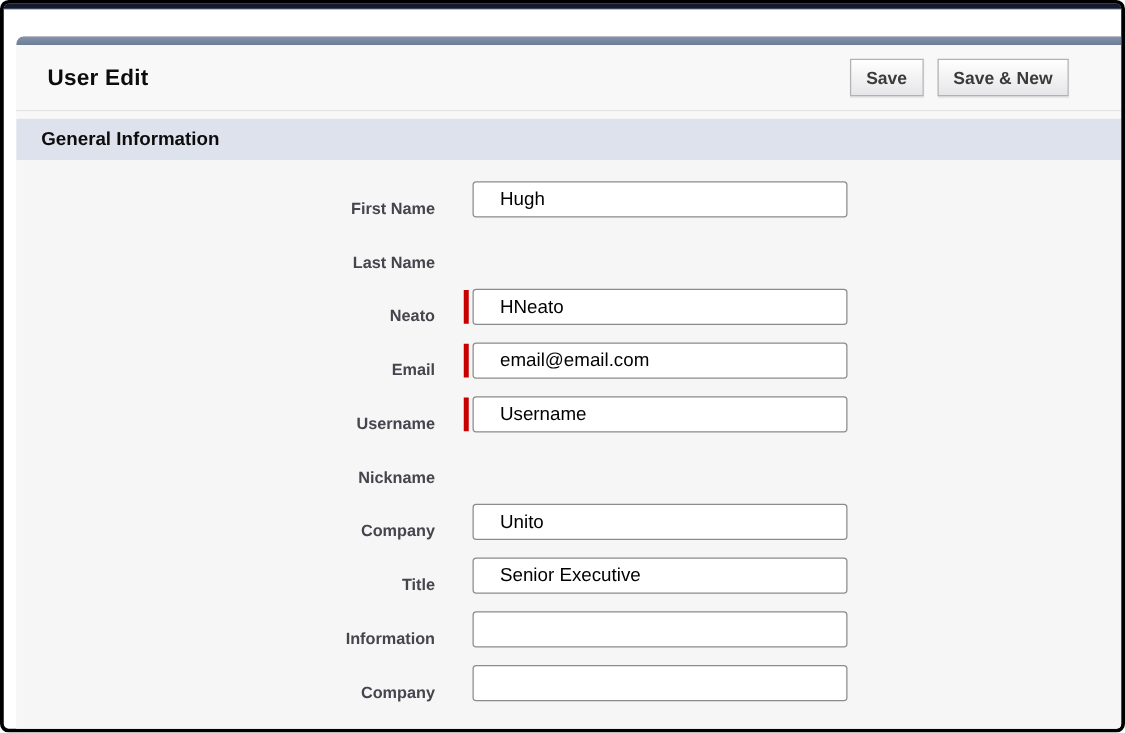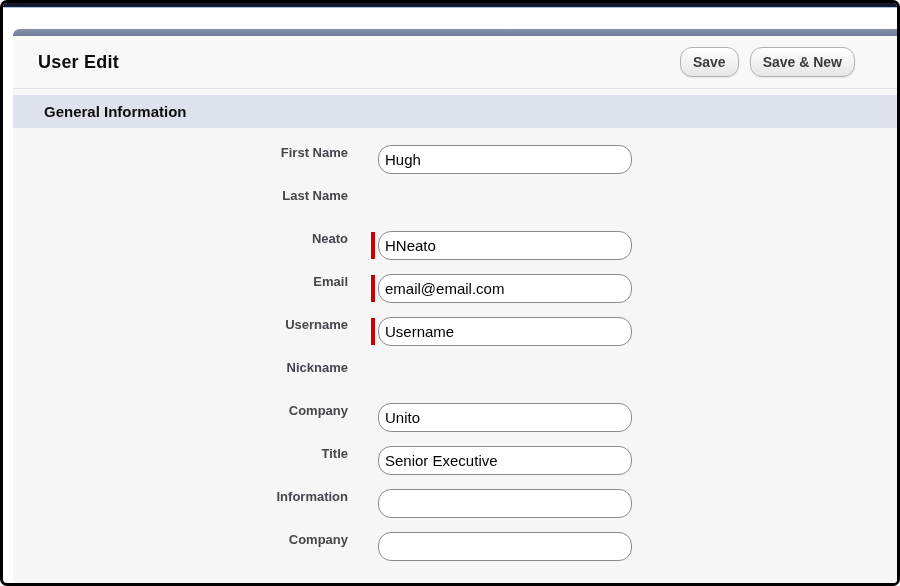--- a/index.html
+++ b/index.html
@@ -30,47 +30,47 @@
     display:flex; align-items:center; justify-content:space-between;
     padding:0 42px 0 25px;
   }
   .page-title { font-size:18px; font-weight:bold; color:#0d0d0d; letter-spacing:0.2px; }
   .btn-group { display:flex; gap:11px; }
   .btn {
     height:30px; padding:0 12px;
     font-family:"Liberation Sans", sans-serif;
     font-size:14px; font-weight:bold; color:#3a3a3a;
     background:linear-gradient(#ffffff,#e6e6e8);
-    border:1px solid #b2b2b4; border-radius:12px;
+    border:1px solid #b2b2b4; border-radius:0;
     box-shadow:0 1px 1px rgba(0,0,0,0.08);
     cursor:pointer;
   }
   .section-gap { flex:0 0 6px; background:#f8f8f9; }
   .section-bar {
     flex:0 0 33px; height:33px; background:#dee2ec;
-    display:flex; align-items:center; padding-left:31px;
+    display:flex; align-items:center; padding-left:20px;
   }
   .section-title { font-size:15px; font-weight:bold; color:#0d0d0d; }
   .form-area { flex:1 1 auto; background:#f6f6f7; padding-top:17px; }
-  .row { display:flex; align-items:flex-start; height:29px; margin-bottom:14px; }
+  .row { display:flex; align-items:flex-end; height:29px; margin-bottom:14px; }
   .row-label {
     width:335px; text-align:right;
     font-size:13px; font-weight:bold; color:#45454d;
   }
   .input-wrap { position:relative; margin-left:30px; display:flex; align-items:center; }
   .req-bar {
     display:none;
     position:absolute; left:-7px; top:1px; width:4px; height:27px;
     background:#c70100;
   }
   .input-wrap.required .req-bar { display:block; }
   .text-input {
-    width:254px; height:29px;
-    border:1px solid #8b8b8f; border-radius:13px;
-    padding:0 6px; font-family:"Liberation Sans", sans-serif;
+    width:300px; height:29px;
+    border:1px solid #8b8b8f; border-radius:3px;
+    padding:0 21px; font-family:"Liberation Sans", sans-serif;
     font-size:15px; color:#000; background:#fff;
   }
   .info-btn {
     display:none; margin-left:13px;
     width:23px; height:21px;
     border:1px solid #a2a2a6; border-radius:4px;
     background:linear-gradient(#fefefe,#dadada);
     box-shadow:0 1px 1px rgba(0,0,0,0.1);
     font-family:"Liberation Serif", serif;
     font-style:italic; font-weight:bold; font-size:14px; color:#2565c7;

